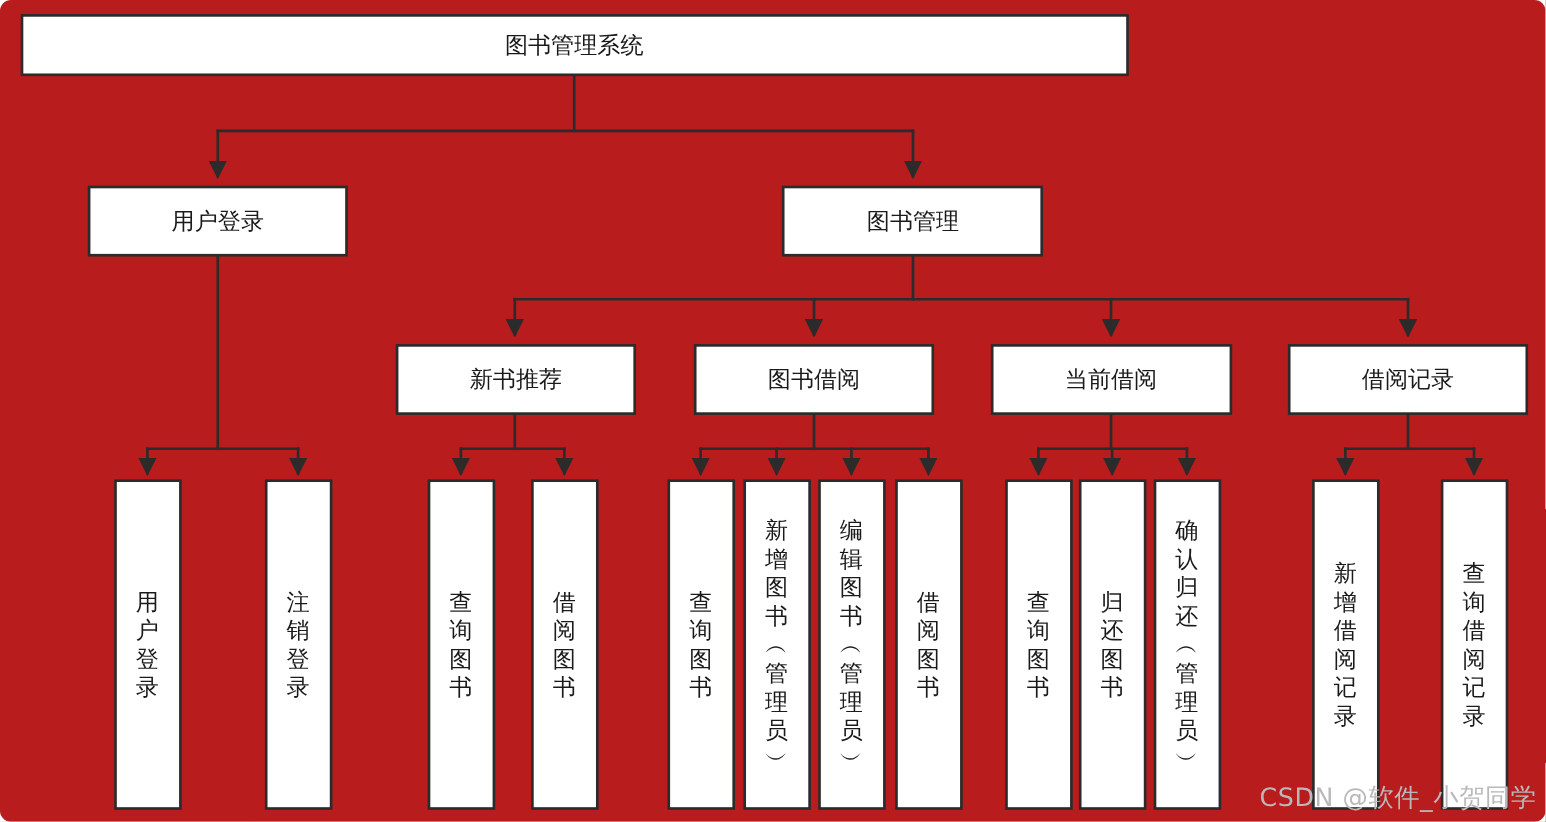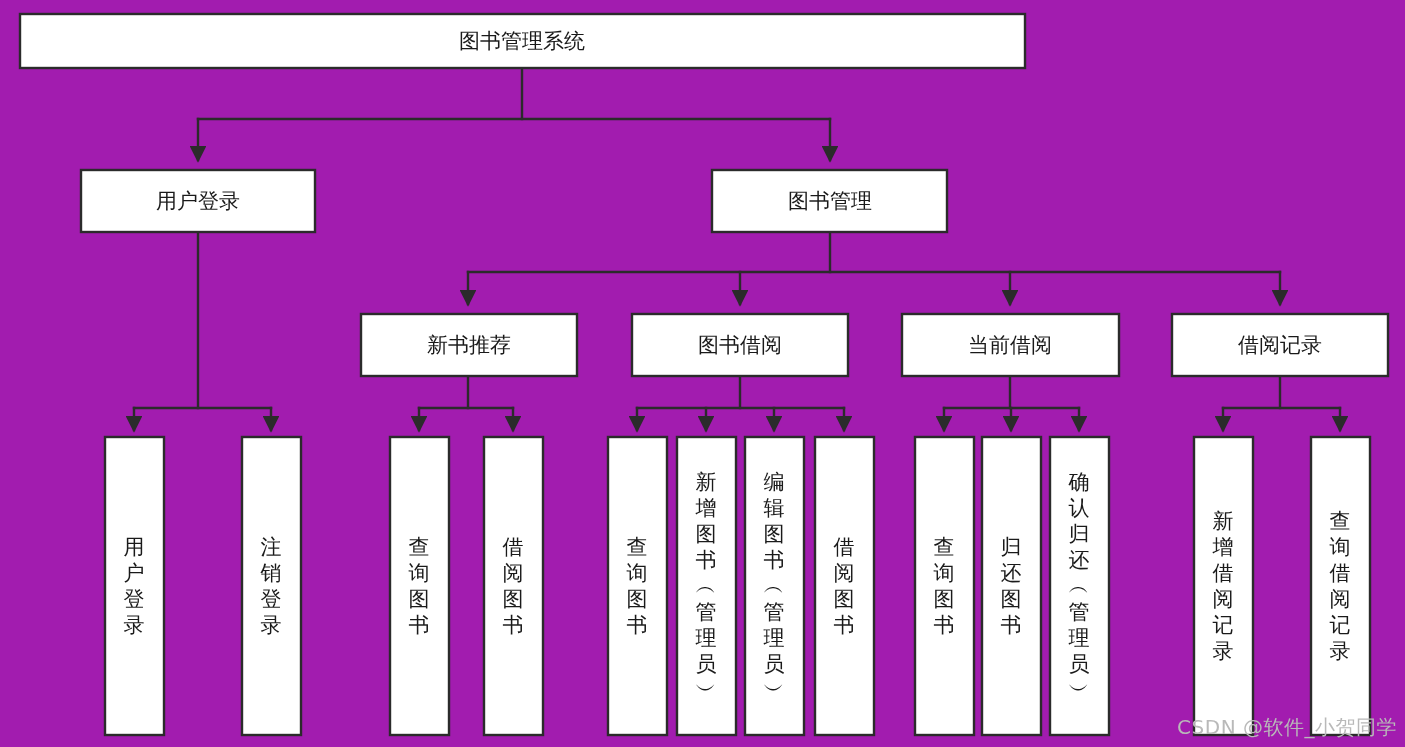--- a/index.html
+++ b/index.html
@@ -8,22 +8,23 @@
     padding: 0;
     background: #ffffff;
   }
   body {
     font-family: "DejaVu Sans", "Liberation Sans", sans-serif;
   }
   #diagram-root {
     position: relative;
     width: 1405px;
     height: 747px;
-    background: #a21caf;
+    background: #b91c1c;
     overflow: hidden;
+    border-radius: 10px;
   }
   svg#tree-svg {
     position: absolute;
     left: 0;
     top: 0;
     width: 1405px;
     height: 747px;
     display: block;
   }
   .node-box {
@@ -48,21 +49,21 @@
     font-family: "DejaVu Sans", "Liberation Sans", sans-serif;
     font-size: 21px;
     fill: #1a1a1a;
     text-anchor: middle;
   }
   .watermark-text {
     position: absolute;
     right: 8px;
     bottom: 6px;
     font-family: "DejaVu Sans", "Liberation Sans", sans-serif;
-    font-size: 20px;
+    font-size: 23px;
     color: #b9b9b9;
     letter-spacing: 0.5px;
     white-space: nowrap;
     user-select: none;
   }
 </style>
 </head>
 <body>
 
 <div id="diagram-root">

